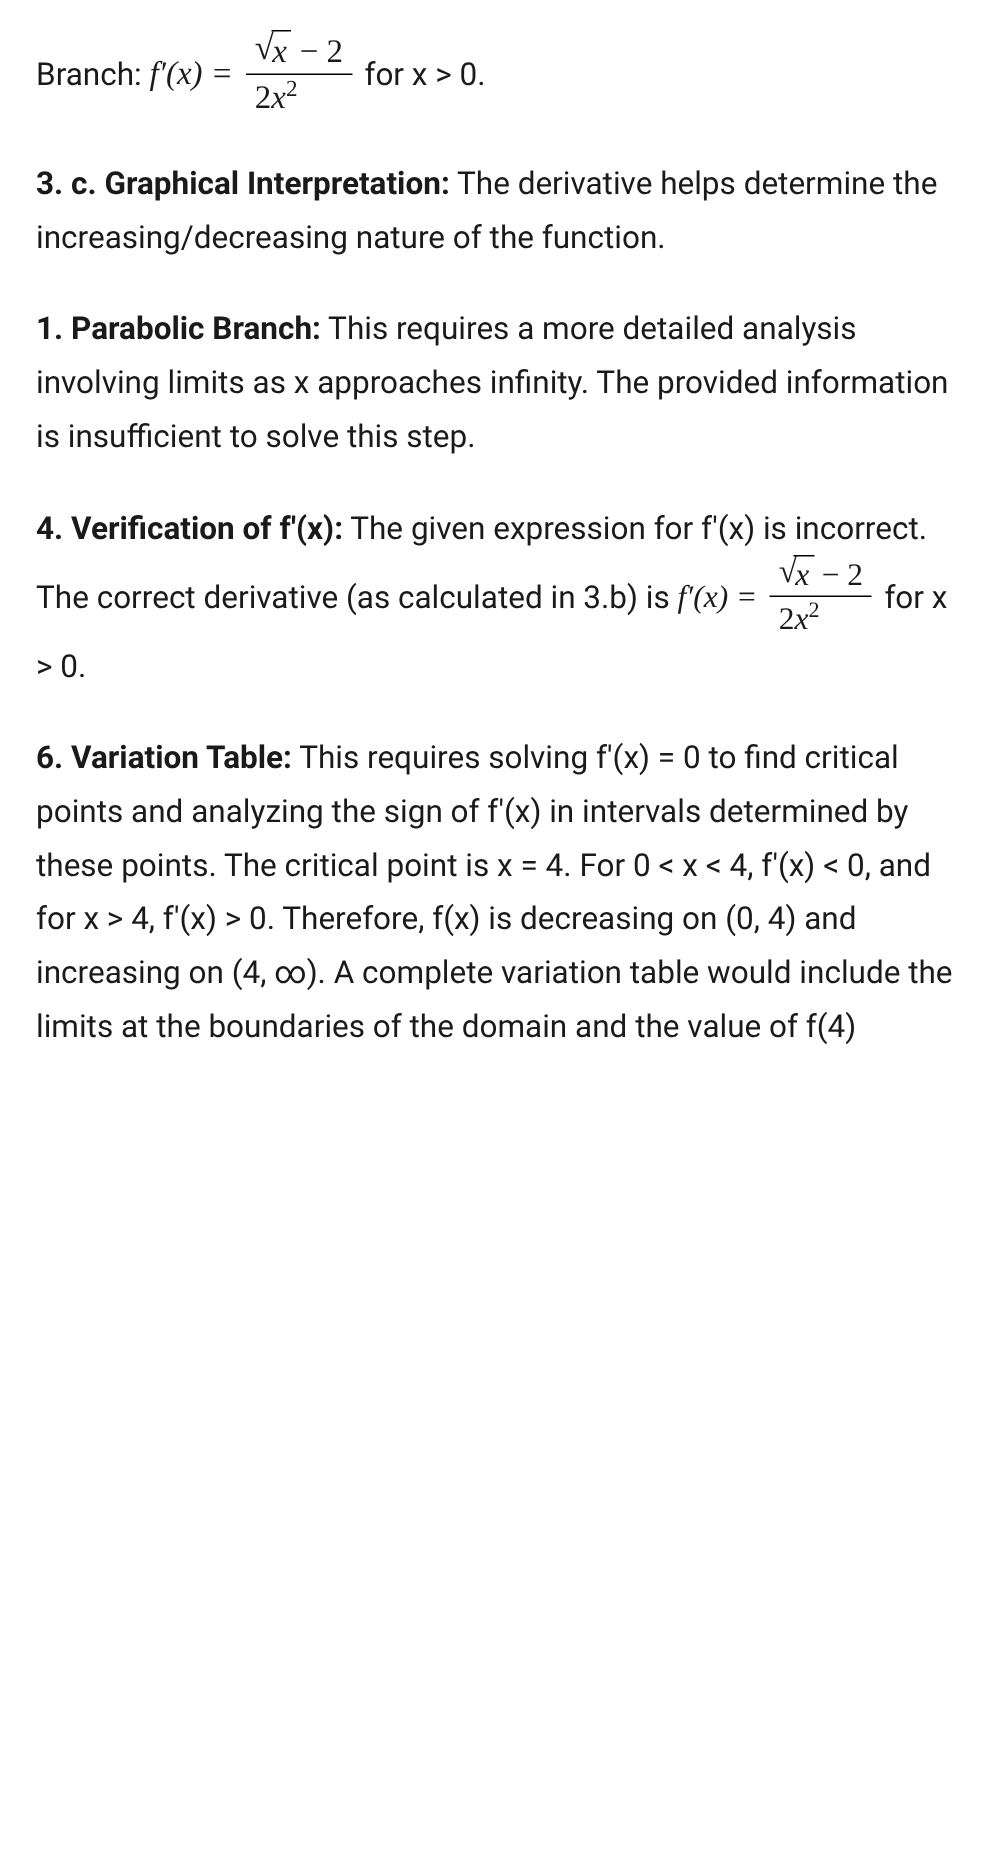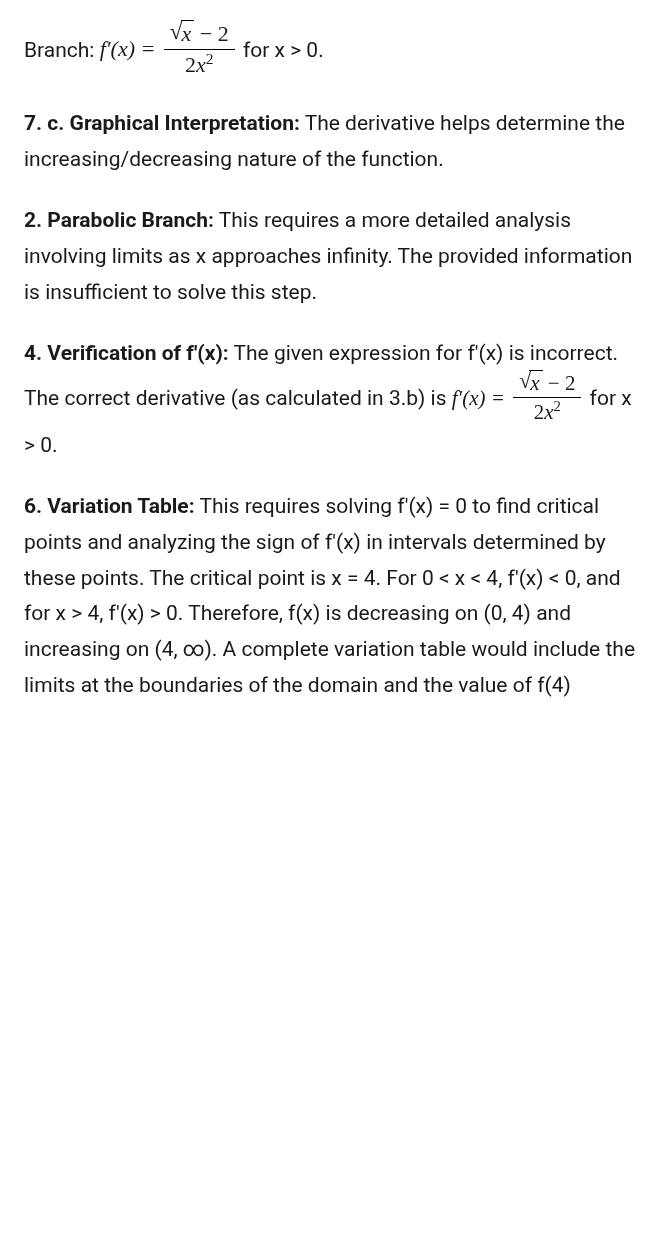--- a/index.html
+++ b/index.html
@@ -20,21 +20,21 @@
   .bold { font-weight: 700; }
   .math {
     font-family: Liberation Serif, serif;
     font-style: normal;
     white-space: nowrap;
   }
   .math .it { font-style: italic; }
   .frac {
     display: inline-block;
     vertical-align: middle;
-    text-align: center;
+    text-align: left;
     margin: 0 3px;
     position: relative;
     top: -2px;
   }
   .frac .num {
     display: block;
     padding: 0 6px 1px 6px;
     border-bottom: 1.2px solid #000;
     line-height: 1.25;
   }
@@ -74,25 +74,25 @@
       </span>
       <span class="den">
         <span>2</span><span class="it">x</span><sup>2</sup>
       </span>
     </span>
   </span>
   <span> for x &gt; 0.</span>
 </div>
 
 <div class="para">
-  <span class="bold">7. c. Graphical Interpretation:</span><span> The derivative helps determine the increasing/decreasing nature of the function.</span>
+  <span class="bold">3. c. Graphical Interpretation:</span><span> The derivative helps determine the increasing/decreasing nature of the function.</span>
 </div>
 
 <div class="para">
-  <span class="bold">2. Parabolic Branch:</span><span> This requires a more detailed analysis involving limits as x approaches infinity. The provided information is insufficient to solve this step.</span>
+  <span class="bold">1. Parabolic Branch:</span><span> This requires a more detailed analysis involving limits as x approaches infinity. The provided information is insufficient to solve this step.</span>
 </div>
 
 <div class="para">
   <span class="bold">4. Verification of f'(x):</span><span> The given expression for f'(x) is incorrect. The correct derivative (as calculated in 3.b) is </span><span class="math inline-math-block">
     <span class="it">f′(x) = </span>
     <span class="frac">
       <span class="num">
         <span class="sqrt"><span class="surd">√</span><span class="rad it">x</span></span><span> − 2</span>
       </span>
       <span class="den">

